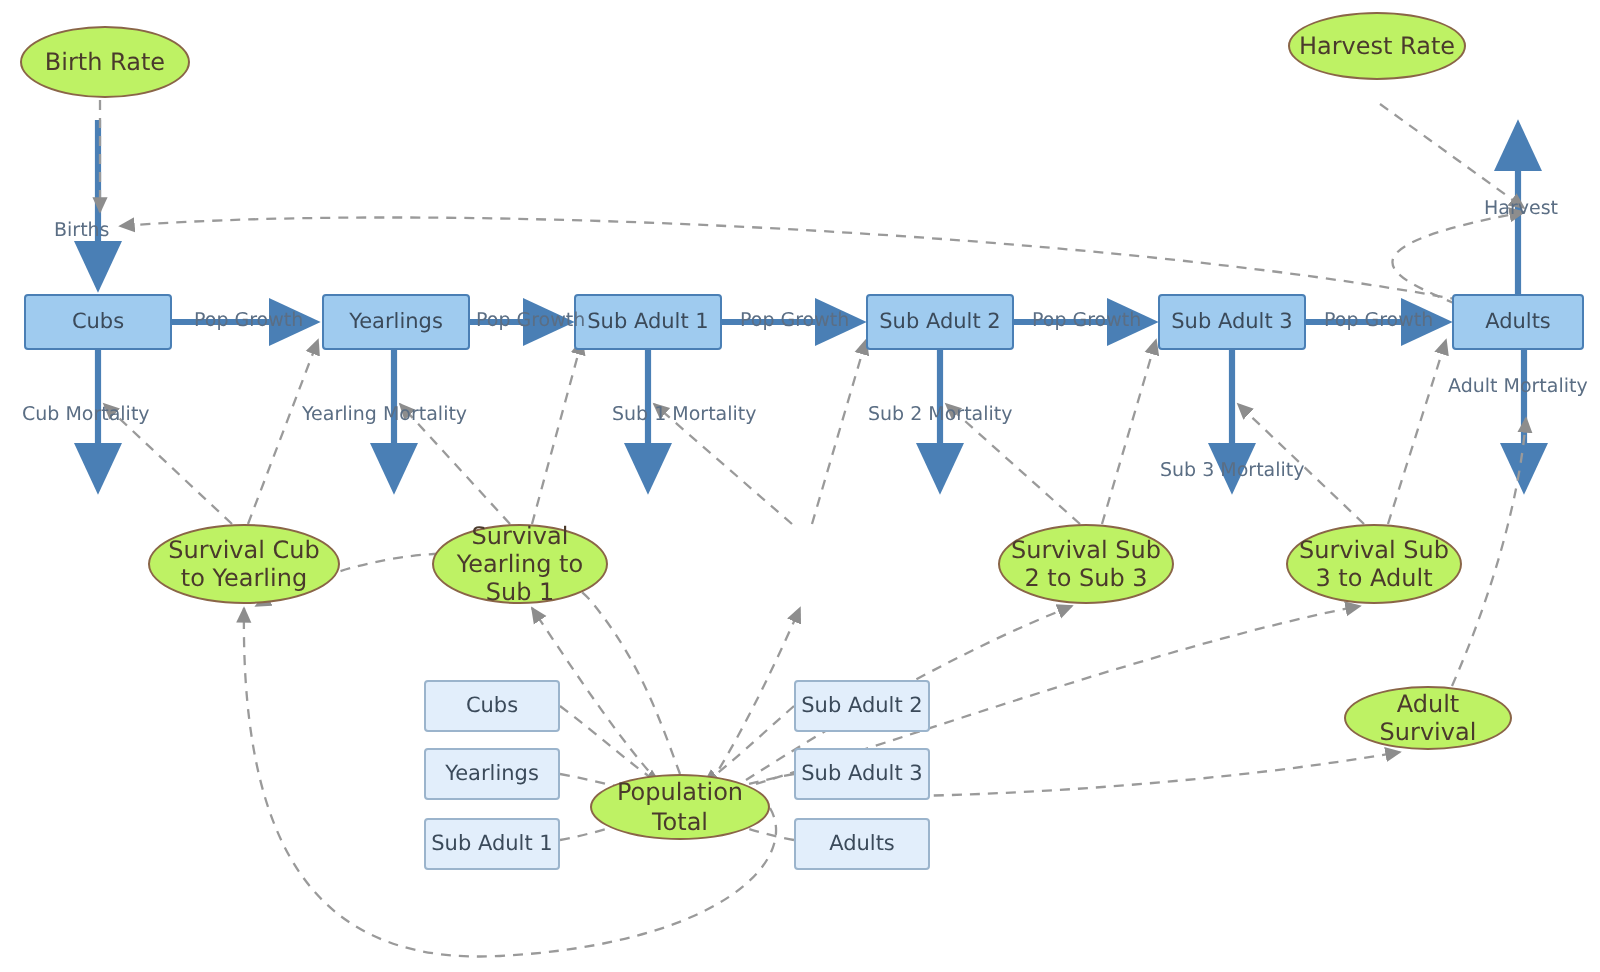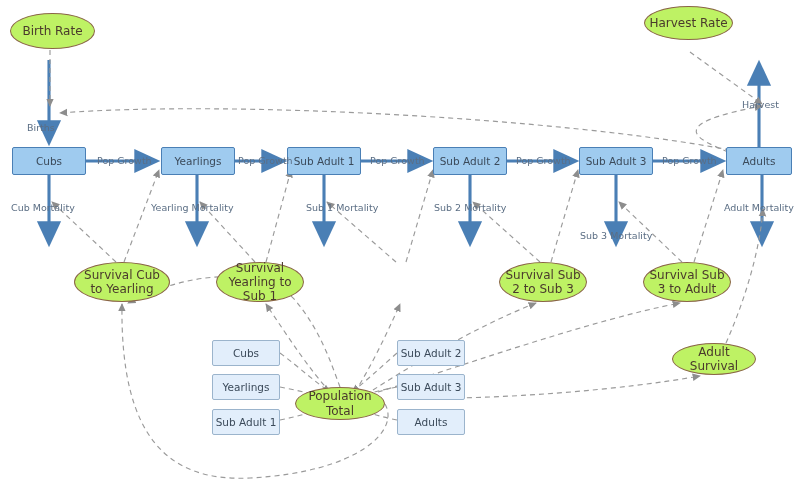--- a/index.html
+++ b/index.html
@@ -184,27 +184,27 @@
   <div class="node ghost" style="left:397px;top:340px;width:68px;height:26px;">
     <span>Sub Adult 2</span>
   </div>
   <div class="node ghost" style="left:397px;top:374px;width:68px;height:26px;">
     <span>Sub Adult 3</span>
   </div>
   <div class="node ghost" style="left:397px;top:409px;width:68px;height:26px;">
     <span>Adults</span>
   </div>
 
-  <div class="flow-label" style="left:27px;top:110px;margin-top:12px;">Births</div>
+  <div class="flow-label" style="left:27px;top:110px;">Births</div>
   <div class="flow-label" style="left:742px;top:99px;">Harvest</div>
   <div class="flow-label" style="left:97px;top:155px;">Pop Growth</div>
   <div class="flow-label" style="left:238px;top:155px;">Pop Growth</div>
   <div class="flow-label" style="left:370px;top:155px;">Pop Growth</div>
   <div class="flow-label" style="left:516px;top:155px;">Pop Growth</div>
   <div class="flow-label" style="left:662px;top:155px;">Pop Growth</div>
   <div class="flow-label" style="left:11px;top:202px;">Cub Mortality</div>
   <div class="flow-label" style="left:151px;top:202px;">Yearling Mortality</div>
   <div class="flow-label" style="left:306px;top:202px;">Sub 1 Mortality</div>
   <div class="flow-label" style="left:434px;top:202px;">Sub 2 Mortality</div>
   <div class="flow-label" style="left:580px;top:202px;margin-top:28px;">Sub 3 Mortality</div>
-  <div class="flow-label" style="left:724px;top:202px;">Adult Mortality</div>
+  <div class="flow-label" style="left:724px;top:188px;">Adult Mortality</div>
 
 </div>
 
 </body></html>

